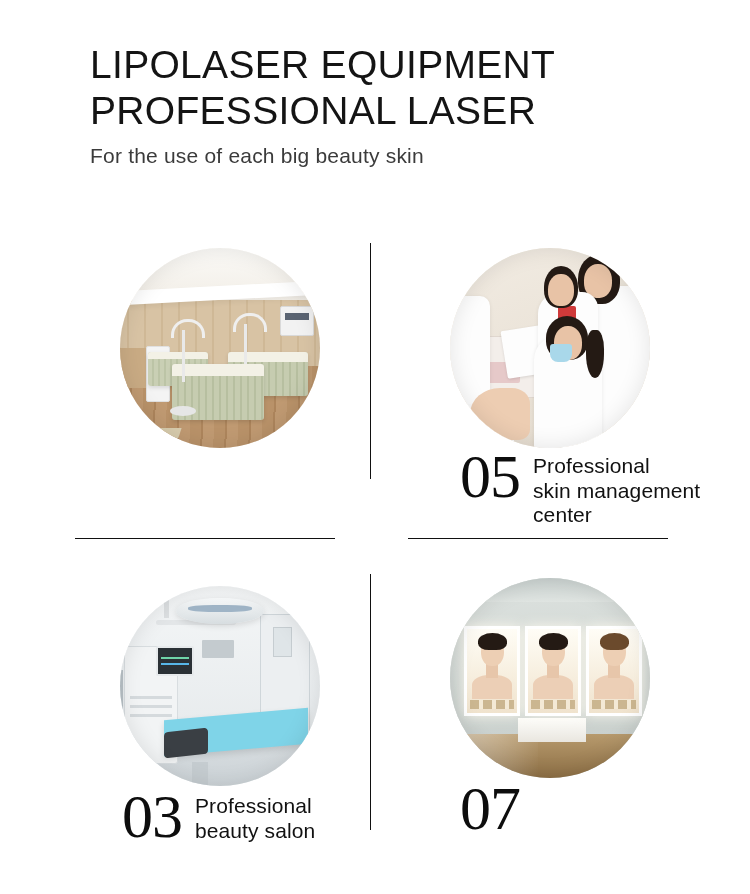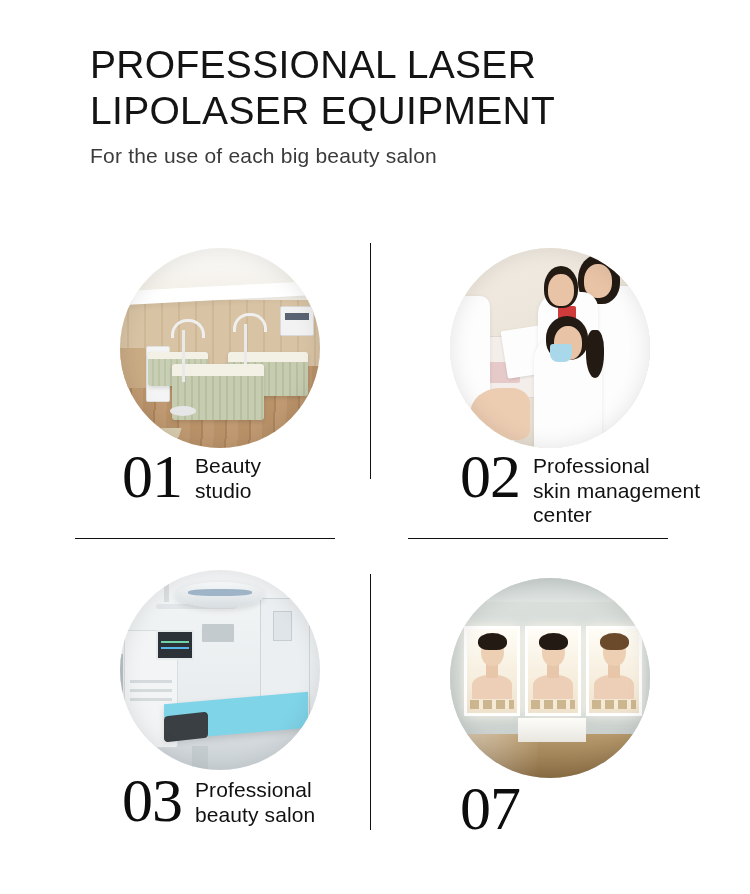--- a/index.html
+++ b/index.html
@@ -51,21 +51,21 @@
     width: 750px;
     height: 630px;
   }
   .cell {
     position: absolute;
     width: 300px;
     height: 300px;
   }
   .cell.c1 { left: 70px;  top: 10px; }
   .cell.c2 { left: 408px; top: 10px; }
-  .cell.c3 { left: 70px;  top: 332px; }
+  .cell.c3 { left: 70px;  top: 348px; }
   .cell.c4 { left: 408px; top: 340px; }
 
   .photo {
     position: absolute;
     left: 50px;
     top: 8px;
     width: 200px;
     height: 200px;
     border-radius: 50%;
     overflow: hidden;
@@ -267,23 +267,23 @@
     background: linear-gradient(#fdfdfb,#e9e6df); }
 
   
   .photo .vig { position: absolute; inset: 0; border-radius: 50%;
     box-shadow: inset 0 0 22px rgba(0,0,0,.10); pointer-events: none; }
 </style>
 </head>
 <body>
 
 <div id="header">
+  <div class="title-line">LIPOLASER EQUIPMENT</div>
   <div class="title-line">PROFESSIONAL LASER</div>
-  <div class="title-line">LIPOLASER EQUIPMENT</div>
-  <div id="subtitle">For the use of each big beauty salon</div>
+  <div id="subtitle">For the use of each big beauty skin</div>
 </div>
 
 <div class="rule-v" id="divider-v-top"></div>
 <div class="rule-v" id="divider-v-bottom"></div>
 <div class="rule-h" id="divider-h-left"></div>
 <div class="rule-h" id="divider-h-right"></div>
 
 <div id="grid">
 
   <div class="cell c1">
@@ -298,25 +298,20 @@
         <div class="cart"></div>
         <div class="bed b3"></div>
         <div class="bed b2"></div>
         <div class="bed b1"></div>
         <div class="lamp l2"></div>
         <div class="lamp l1"></div>
         <div class="lampbase p1"></div>
         <div class="matt"></div>
       </div>
       <div class="vig"></div>
-    </div>
-    <div class="caption">
-      <div class="num">01</div>
-      <div class="label">Beauty
-studio</div>
     </div>
   </div>
 
   <div class="cell c2">
     <div class="photo">
       <div class="clinic">
         <div class="wall"></div>
         <div class="machine"></div>
         <div class="coat cA"></div>
         <div class="pillow"></div>
@@ -331,21 +326,21 @@
         <div class="head hA2"></div>
         <div class="coat cD"></div>
         <div class="pony"></div>
         <div class="hair hC"></div>
         <div class="head hC2"></div>
         <div class="mask"></div>
       </div>
       <div class="vig"></div>
     </div>
     <div class="caption">
-      <div class="num">02</div>
+      <div class="num">05</div>
       <div class="label">Professional
 skin management
 center</div>
     </div>
   </div>
 
   <div class="cell c3">
     <div class="photo">
       <div class="surg">
         <div class="wall"></div>

